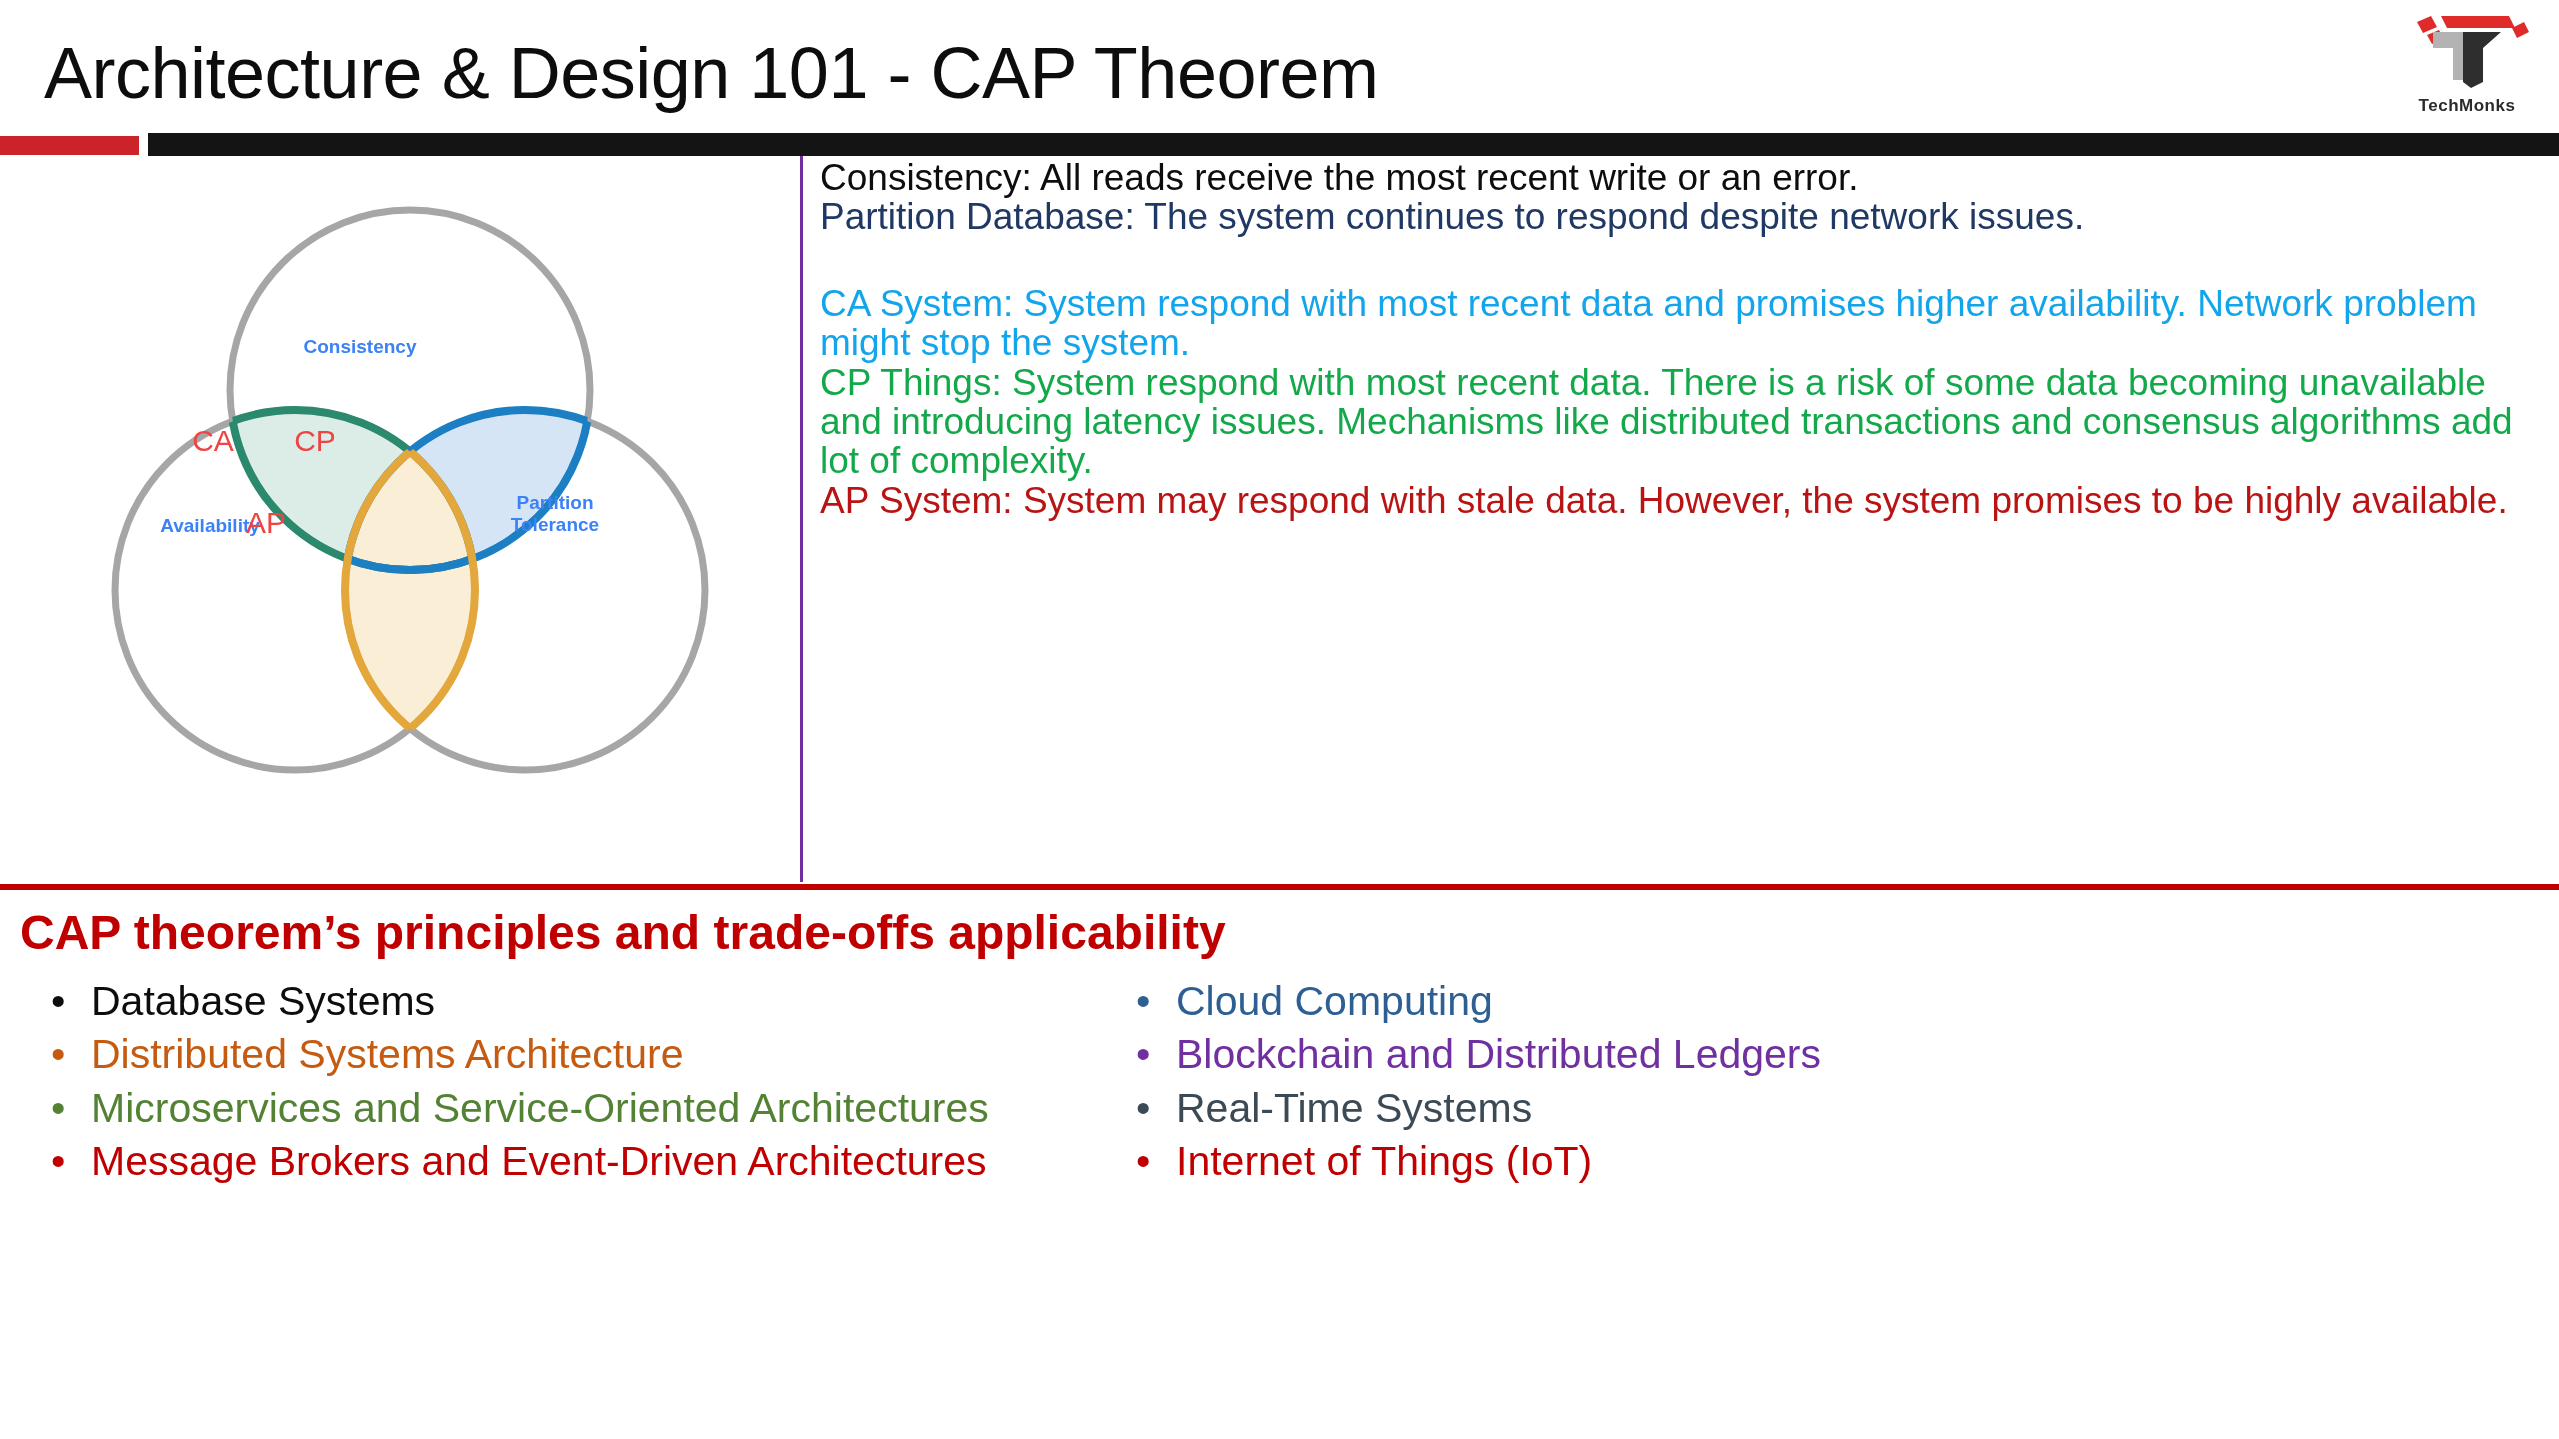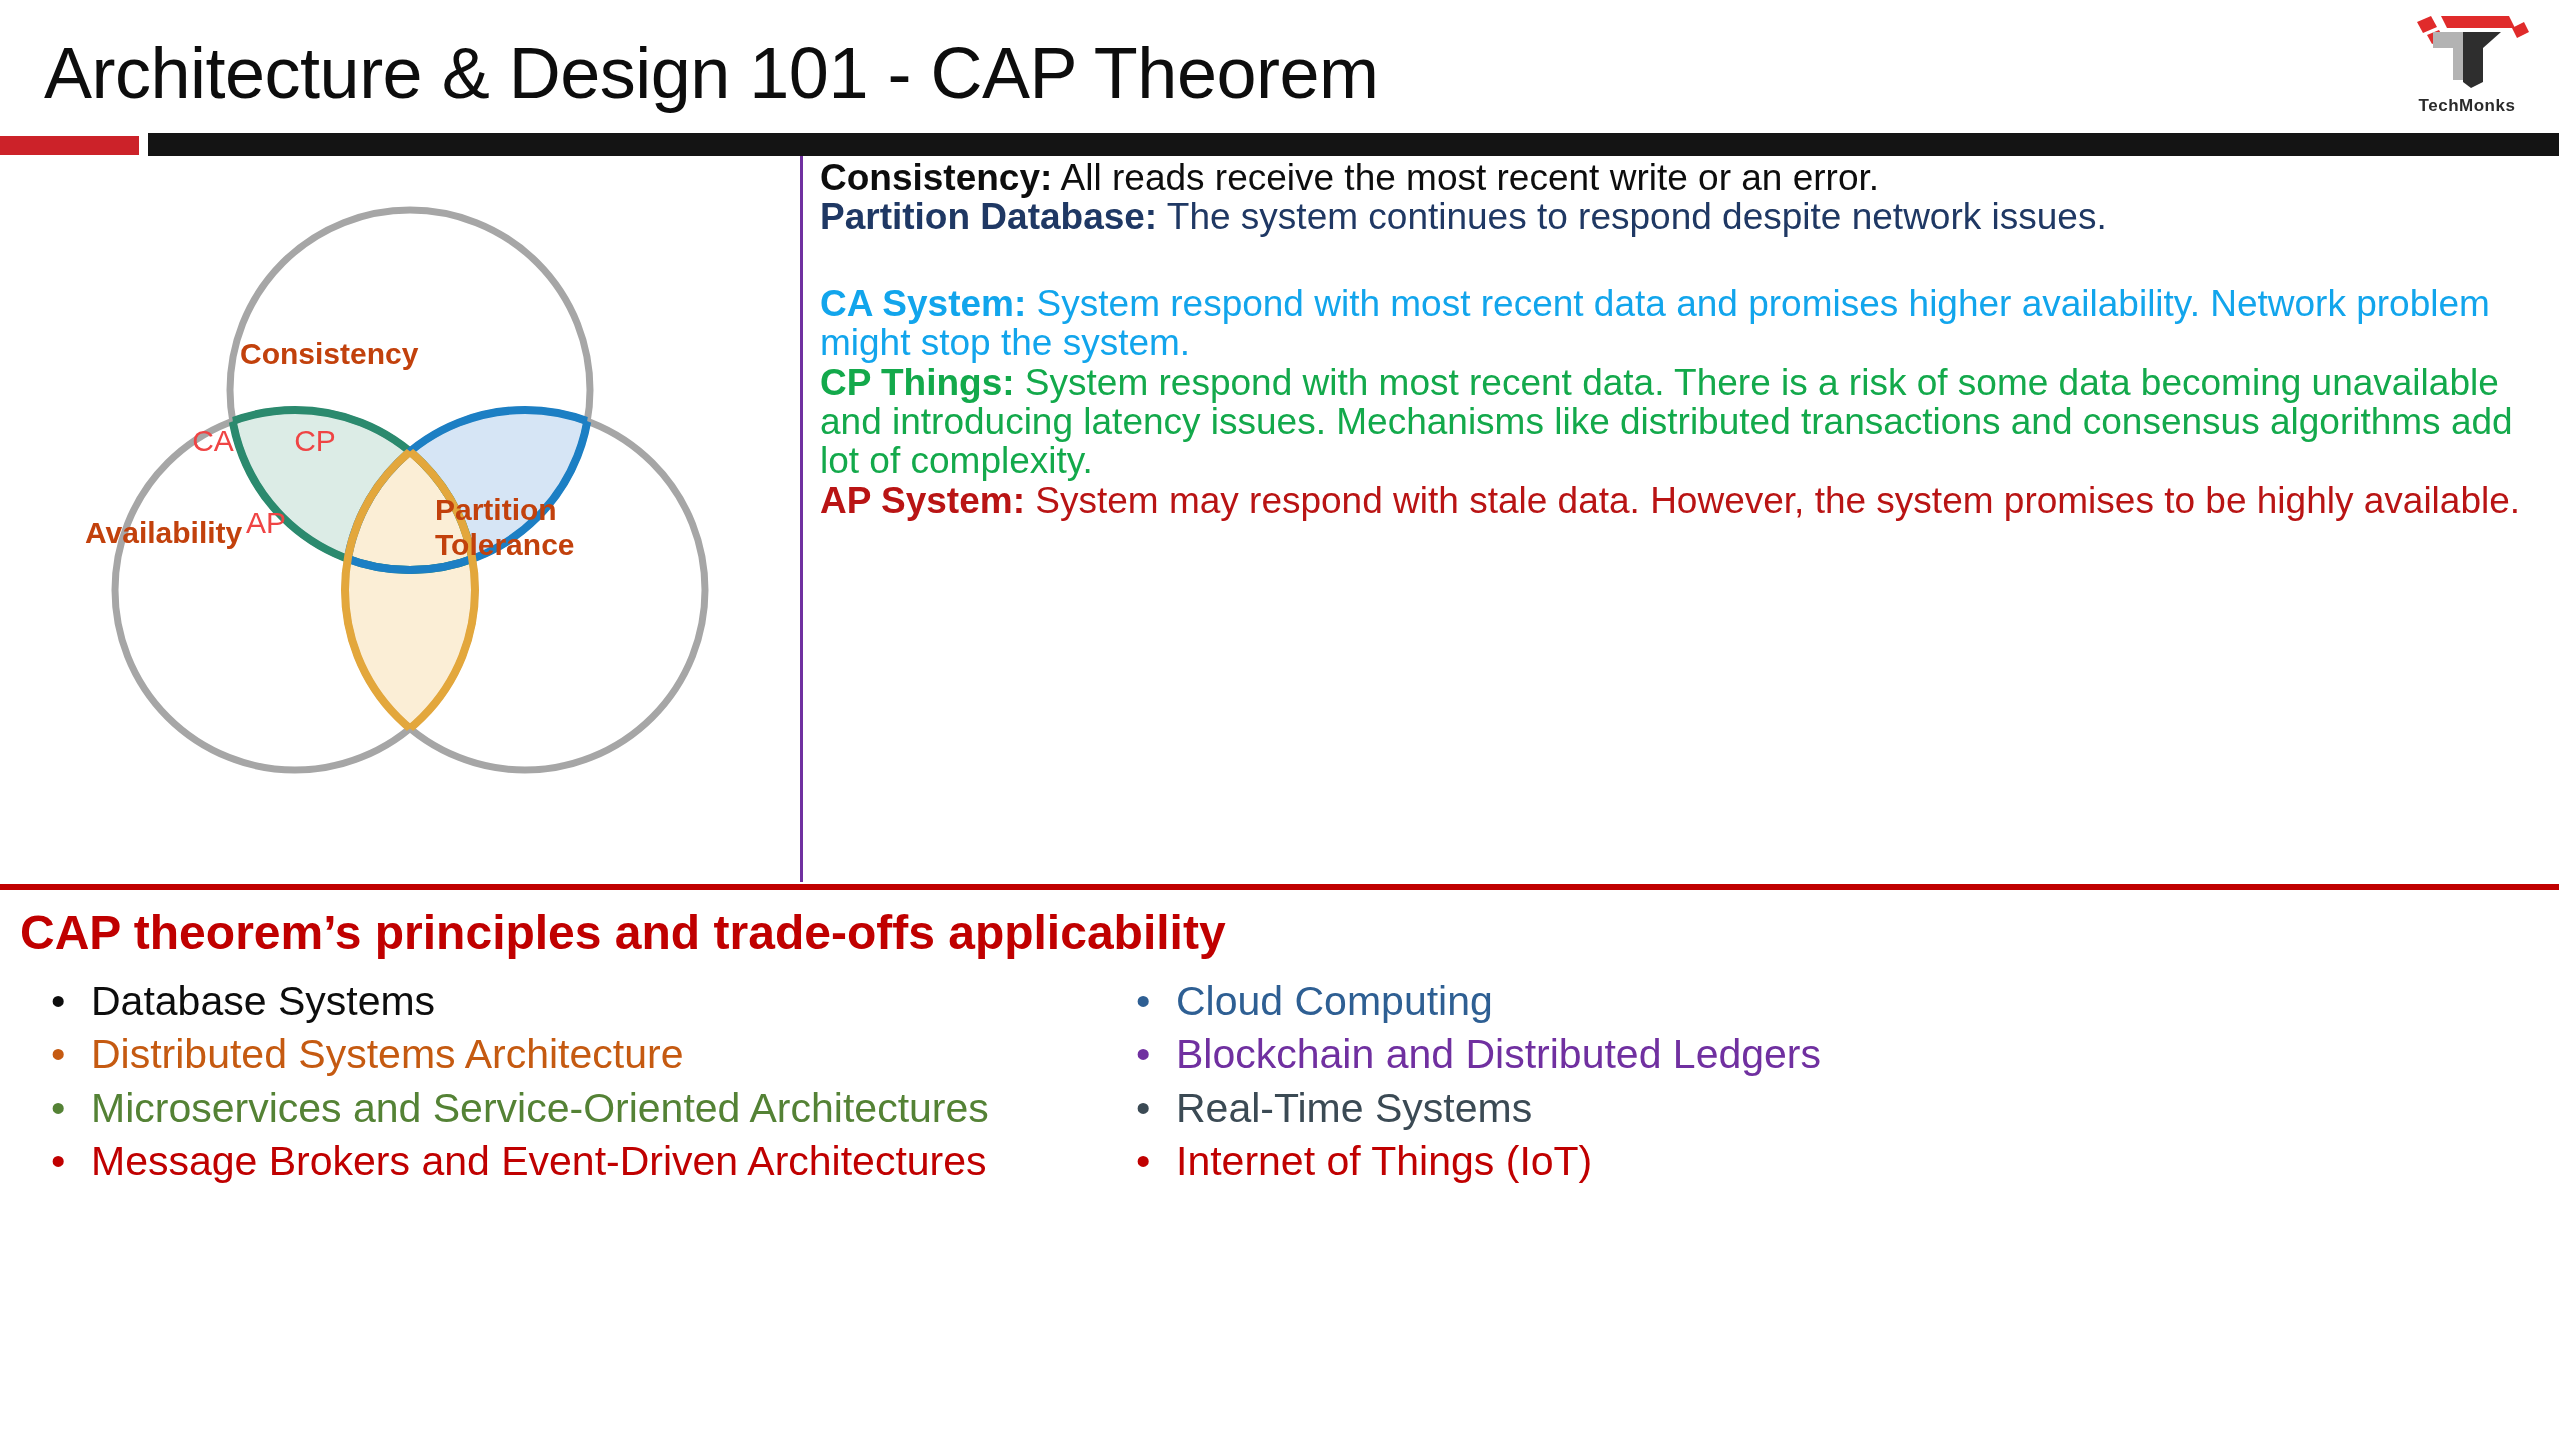--- a/index.html
+++ b/index.html
@@ -90,23 +90,23 @@
   #venn {
     position: absolute;
     left: 40px;
     top: 160px;
     width: 740px;
     height: 710px;
   }
   .venn-label {
     position: absolute;
     font-weight: 700;
-    color: #c2410c;
-    font-size: 30px;
-    text-align: left;
+    color: #3b82f6;
+    font-size: 19px;
+    text-align: center;
     font-family: "Liberation Sans", sans-serif;
     line-height: 1.18;
   }
   #venn-label-consistency { left: 200px; top: 176px; width: 240px; }
   #venn-label-availability { left: 45px; top: 355px; width: 250px; }
   #venn-label-partition { left: 395px; top: 332px; width: 240px; }
   .venn-lens-label {
     position: absolute;
     font-weight: 400;
     color: #ef4444;
@@ -129,21 +129,21 @@
     font-size: 37px;
     line-height: 1.065;
     font-family: "Liberation Sans", sans-serif;
     white-space: nowrap;
   }
   .desc-para {
     font-size: 37px;
     line-height: 1.065;
     font-family: "Liberation Sans", sans-serif;
   }
-  .desc-term { font-weight: 700; margin-top: 22px; }
+  .desc-term { font-weight: 400; margin-top: 22px; }
   .desc-gap { height: 47px; }
 
   
   #applicability-heading {
     position: absolute;
     left: 20px;
     top: 905px;
     font-size: 48px;
     font-weight: 700;
     color: #c00000;

